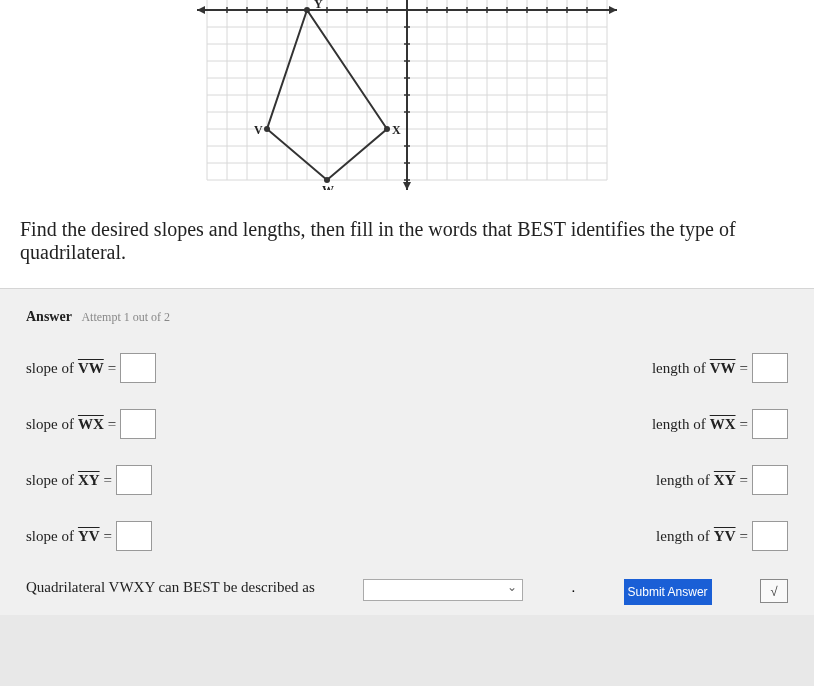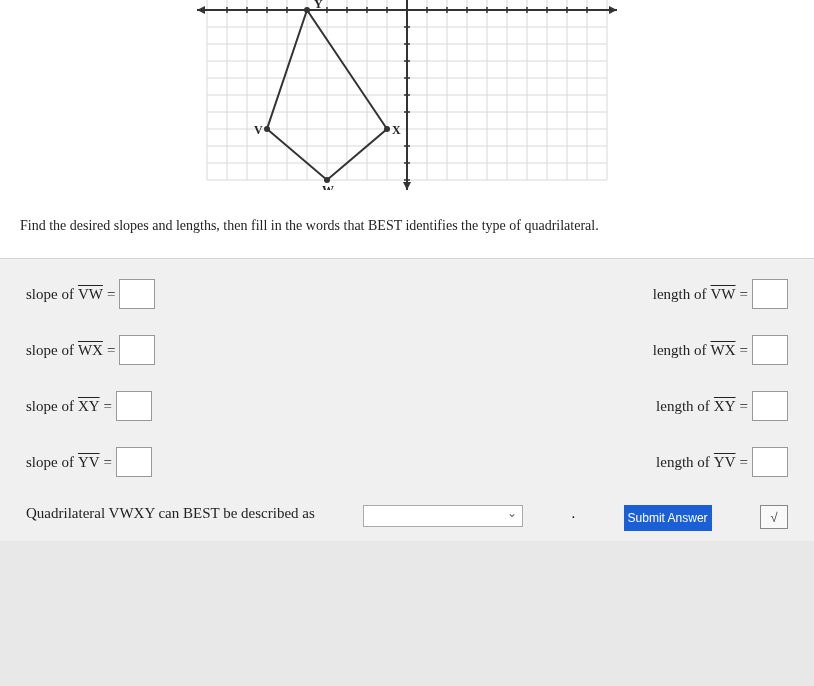--- a/index.html
+++ b/index.html
@@ -18,21 +18,21 @@
       justify-content: center;
       align-items: flex-start;
       padding-top: 0;
     }
     .grid-svg {
       display: block;
     }
     .instruction {
       background: #fff;
       padding: 28px 20px 24px 20px;
-      font-size: 14px;
+      font-size: 20px;
       color: #222;
     }
     .answer-section {
       background: #f0f0f0;
       padding: 20px 26px 10px 26px;
       border-top: 1px solid #d5d5d5;
     }
     .answer-header {
       margin-bottom: 28px;
       font-size: 14px;
@@ -59,20 +59,21 @@
     .pair {
       display: flex;
       align-items: center;
       gap: 4px;
       font-size: 15px;
       color: #222;
     }
     .overline {
       text-decoration: overline;
       text-decoration-thickness: 1.2px;
+      font-weight: bold;
     }
     .input-box {
       width: 36px;
       height: 30px;
       border: 1.5px solid #999;
       background: #fff;
       font-size: 14px;
       text-align: center;
       padding: 2px;
     }
@@ -225,20 +226,24 @@
       <text x="62" y="134" font-size="12" font-weight="bold" fill="#222">V</text>
       <text x="130" y="194" font-size="12" font-weight="bold" fill="#222">W</text>
       <text x="200" y="134" font-size="12" font-weight="bold" fill="#222">X</text>
     </g>
   </svg>
 </div>
 
 <div class="instruction">Find the desired slopes and lengths, then fill in the words that BEST identifies the type of quadrilateral.</div>
 
 <div class="answer-section">
+  <div class="answer-header">
+    <span class="answer-label">Answer</span>
+    <span class="attempt-text">Attempt 1 out of 2</span>
+  </div>
 
   <div class="rows">
     <div class="row">
       <div class="pair">
         <span>slope of </span>
           <span class="overline">VW</span>
           <span> = </span>
         <input class="input-box" type="text" style="">
       </div>
       <div class="pair">

